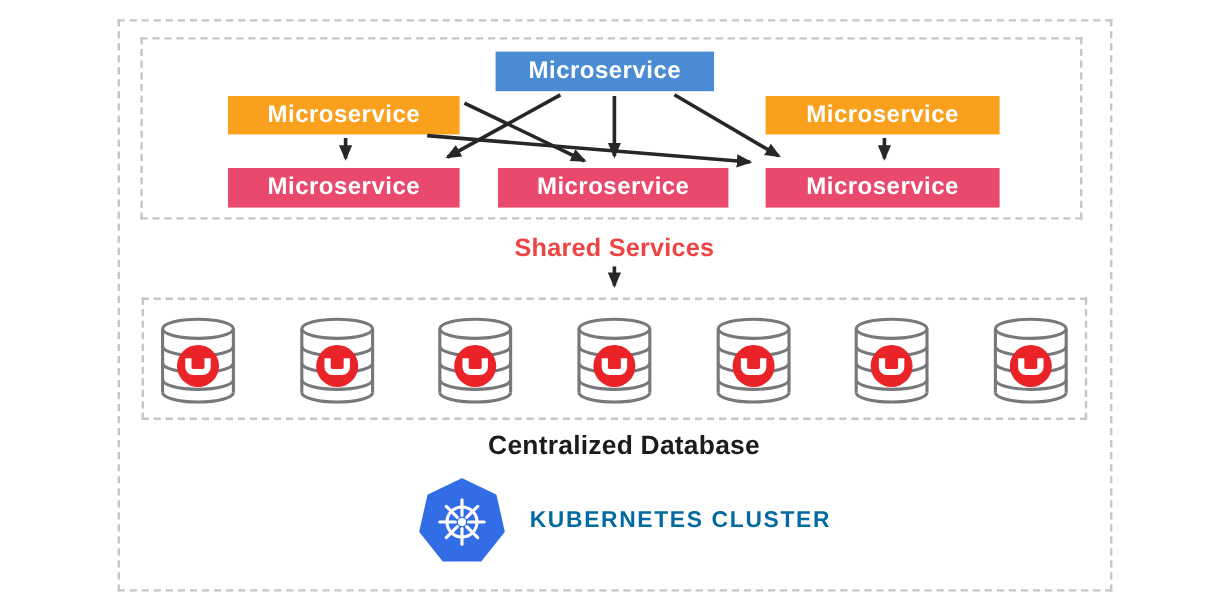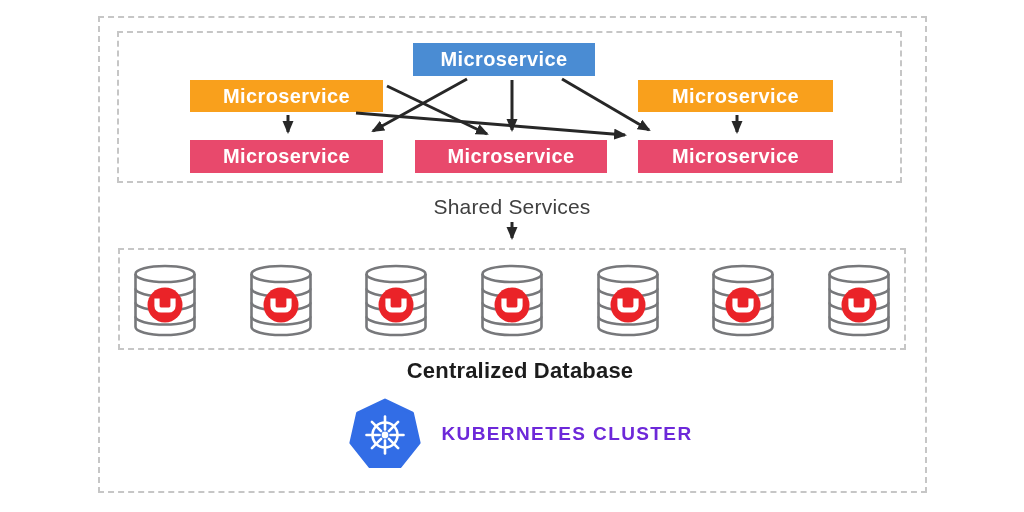--- a/index.html
+++ b/index.html
@@ -20,33 +20,33 @@
   }
   .box-blue  {left:413px;top:43px; width:182px;height:33px;}
   .box-or-l  {left:190px;top:80px; width:193px;height:32px;}
   .box-or-r  {left:638px;top:80px; width:195px;height:32px;}
   .box-pk-l  {left:190px;top:140px;width:193px;height:33px;}
   .box-pk-c  {left:415px;top:140px;width:192px;height:33px;}
   .box-pk-r  {left:638px;top:140px;width:195px;height:33px;}
   .arrows-overlay{position:absolute;left:0;top:0;width:1024px;height:512px;pointer-events:none;}
   .shared-label{
     position:absolute;left:0;top:195px;width:1024px;text-align:center;
-    font-size:21px;font-weight:400;color:#404040;letter-spacing:0.2px;
+    font-size:21px;font-weight:700;color:#ef4444;letter-spacing:0.2px;
   }
   .central-label{
     position:absolute;left:0;top:358px;width:1024px;text-align:center;
     font-size:22px;font-weight:700;color:#1c1c1c;letter-spacing:0.2px;
     transform:translateX(8px);
   }
   .k8s-row{
     position:absolute;left:0;top:394px;width:1024px;
     display:flex;justify-content:center;align-items:center;gap:18px;
     transform:translateX(8px);
   }
-  .k8s-label{font-size:19px;font-weight:800;color:#6d28d9;letter-spacing:1.4px;}
+  .k8s-label{font-size:19px;font-weight:800;color:#0369a1;letter-spacing:1.4px;}
   .db-node{width:66px;height:74px;}
 </style>
 </head>
 <body>
 
 <div class="canvas">
 
   <div class="dashed outer-border"></div>
 
   <div class="dashed services-border"></div>

